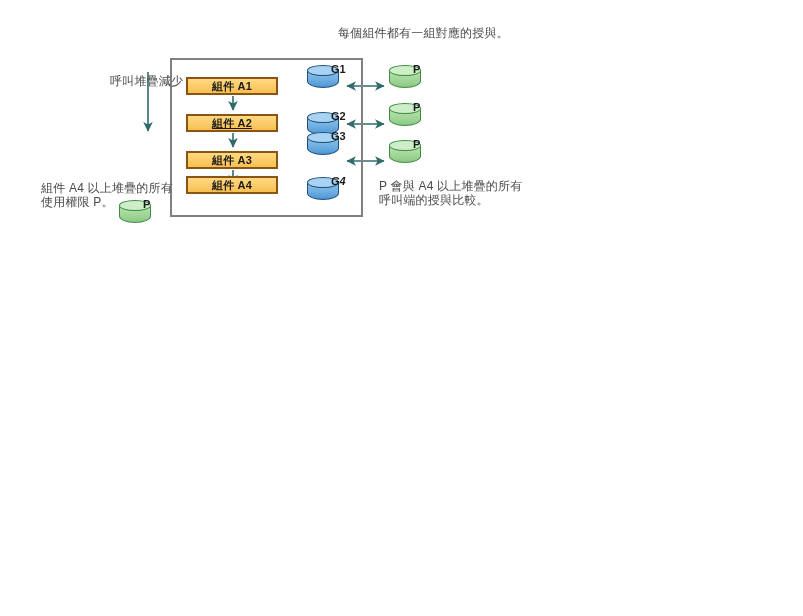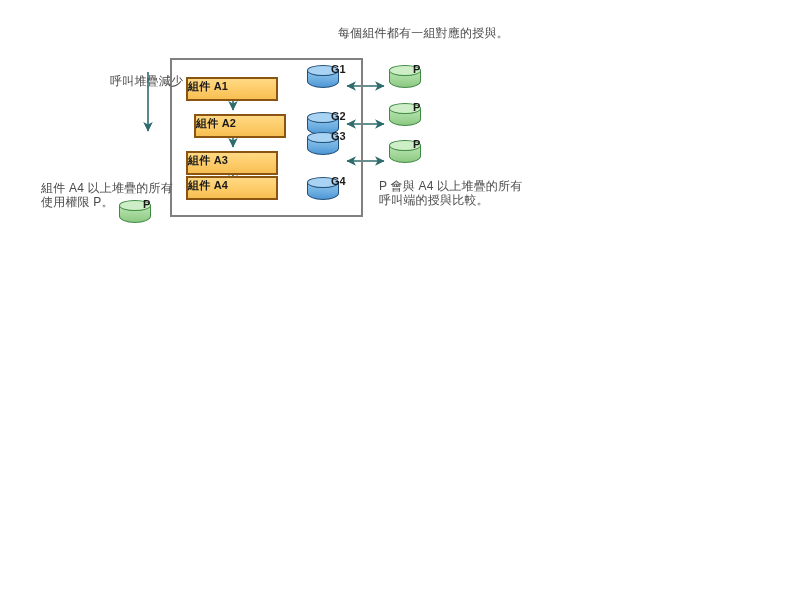--- a/index.html
+++ b/index.html
@@ -53,28 +53,28 @@
     width: 193px;
     height: 159px;
     border: 2px solid #808080;
     box-sizing: border-box;
     background: transparent;
   }
   
   .component-box {
     position: absolute;
     width: 92px;
-    height: 24px;
+    height: 18px;
     box-sizing: border-box;
     border: 2px solid #8a5513;
     background: linear-gradient(to bottom, #ffd983 0%, #fdcd6b 48%, #f7bf53 100%);
     color: #1a1a1a;
     font-size: 11px;
     font-weight: bold;
-    text-align: left;
+    text-align: center;
     line-height: 14px;
     letter-spacing: 0.2px;
   }
   .component-box::after {
     content: "";
     position: absolute;
     left: 3px;
     top: 100%;
     width: 92px;
     height: 3px;
@@ -177,21 +177,21 @@
   <line x1="347" y1="86" x2="384" y2="86" stroke="#2f6b6b" stroke-width="1.6" marker-start="url(#arrowStart)" marker-end="url(#arrowEnd)"></line>
   <line x1="347" y1="124" x2="384" y2="124" stroke="#2f6b6b" stroke-width="1.6" marker-start="url(#arrowStart)" marker-end="url(#arrowEnd)"></line>
   <line x1="347" y1="161" x2="384" y2="161" stroke="#2f6b6b" stroke-width="1.6" marker-start="url(#arrowStart)" marker-end="url(#arrowEnd)"></line>
 </svg>
 
 <div id="stack-box"></div>
 
 <div class="component-box" style="left:186px; top:77px;">
   <span class="cb-label">組件 A1</span>
 </div>
-<div class="component-box" style="left:194px; top:114px;">
+<div class="component-box" style="left:186px; top:114px;text-decoration:underline;">
   <span class="cb-label">組件 A2</span>
 </div>
 <div class="component-box" style="left:186px; top:151px;">
   <span class="cb-label">組件 A3</span>
 </div>
 <div class="component-box" style="left:186px; top:176px;">
   <span class="cb-label">組件 A4</span>
 </div>
 
 <div class="cyl cyl-blue" style="left:307px; top:65px;">
@@ -205,21 +205,21 @@
   <div class="cyl-body"></div>
   <div class="cyl-top"></div>
   <div class="cyl-label">G2</div>
 </div>
 <div class="cyl cyl-blue" style="left:307px; top:132px;">
   <div class="cyl-shadow"></div>
   <div class="cyl-body"></div>
   <div class="cyl-top"></div>
   <div class="cyl-label">G3</div>
 </div>
-<div class="cyl cyl-blue" style="left:307px; top:177px;">
+<div class="cyl cyl-blue" style="left:307px; top:177px;font-style:italic;">
   <div class="cyl-shadow"></div>
   <div class="cyl-body"></div>
   <div class="cyl-top"></div>
   <div class="cyl-label">G4</div>
 </div>
 
 <div class="cyl cyl-green" style="left:389px; top:65px;">
   <div class="cyl-shadow"></div>
   <div class="cyl-body"></div>
   <div class="cyl-top"></div>

